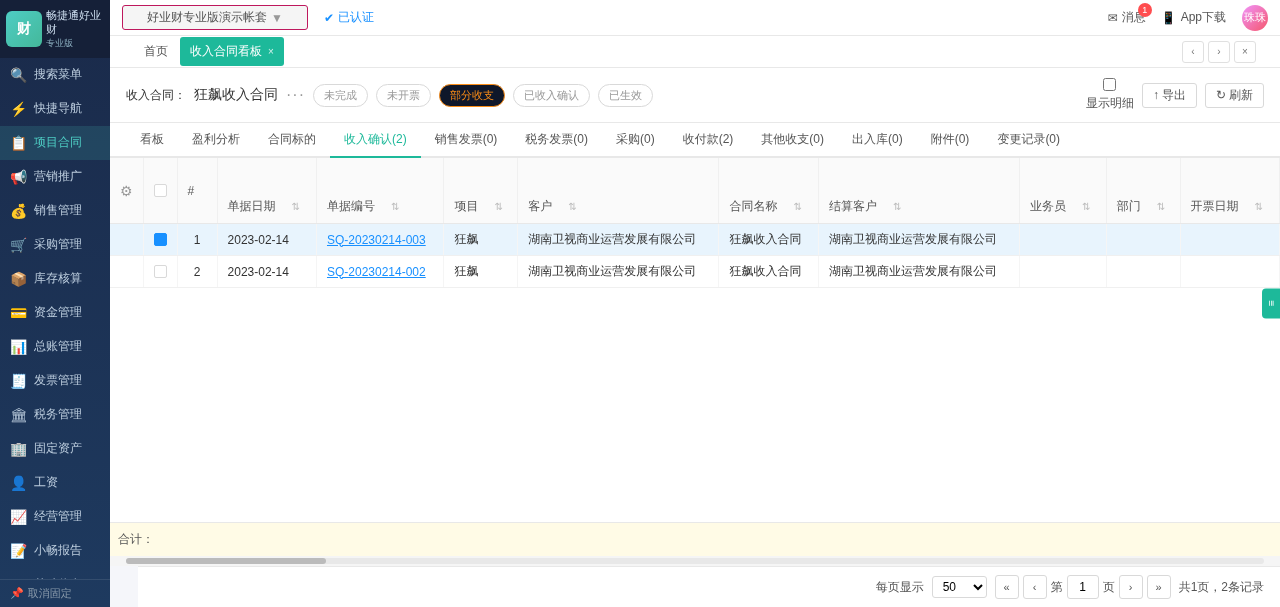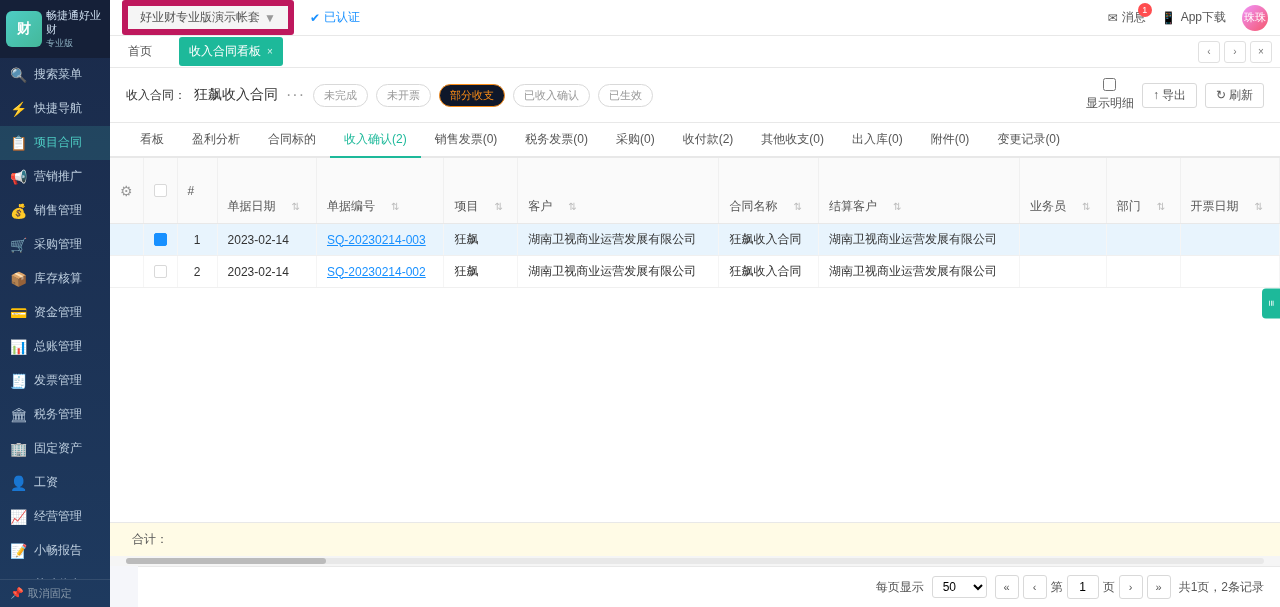--- a/index.html
+++ b/index.html
@@ -15,29 +15,29 @@
     .sidebar-item { display: flex; align-items: center; gap: 6px; padding: 8px 10px; cursor: pointer; color: #bcd; font-size: 12px; }
     .sidebar-item.active { background: rgba(78,205,196,0.15); color: #4ecdc4; }
     .sidebar-item-icon { width: 18px; height: 18px; display: flex; align-items: center; justify-content: center; font-size: 14px; flex-shrink: 0; }
     .sidebar-bottom { padding: 6px 10px; border-top: 1px solid rgba(255,255,255,0.1); font-size: 11px; color: #89a; display: flex; align-items: center; gap: 4px; cursor: pointer; }
 
     
     .main { flex: 1; display: flex; flex-direction: column; height: 100%; overflow: hidden; }
 
     
     .topbar { background: white; border-bottom: 1px solid #e8e8e8; display: flex; align-items: center; padding: 0 12px; height: 36px; gap: 8px; flex-shrink: 0; }
-    .topbar-company { display: flex; align-items: center; gap: 4px; background: #f5f5f5; border: 6px solid #be185d; border-radius: 3px; padding: 3px 12px; font-size: 12px; color: #555; }
+    .topbar-company { display: flex; align-items: center; gap: 4px; background: #f5f5f5; border: 1px solid #be185d; border-radius: 3px; padding: 3px 24px; font-size: 12px; color: #555; }
     .topbar-certified { display: flex; align-items: center; gap: 4px; color: #1890ff; font-size: 12px; margin-left: 8px; }
     .topbar-right { margin-left: auto; display: flex; align-items: center; gap: 16px; }
     .topbar-action { display: flex; align-items: center; gap: 4px; font-size: 12px; color: #555; cursor: pointer; position: relative; }
     .topbar-badge { background: #ff4d4f; color: white; border-radius: 50%; width: 14px; height: 14px; font-size: 9px; display: flex; align-items: center; justify-content: center; position: absolute; top: -6px; right: -6px; }
     .topbar-avatar { width: 26px; height: 26px; border-radius: 50%; background: linear-gradient(135deg, #f093fb, #f5576c); display: flex; align-items: center; justify-content: center; color: white; font-size: 11px; }
 
     
-    .tabbar { background: white; border-bottom: 1px solid #e8e8e8; display: flex; align-items: center; padding: 0 8px; height: 32px; gap: 17px; flex-shrink: 0; }
+    .tabbar { background: white; border-bottom: 1px solid #e8e8e8; display: flex; align-items: center; padding: 0 24px; height: 32px; gap: 2px; flex-shrink: 0; }
     .tab-item { padding: 6px 10px; font-size: 12px; color: #555; cursor: pointer; display: flex; align-items: center; gap: 4px; border-radius: 3px 3px 0 0; }
     .tab-item.active { background: #1db99a; color: white; border-radius: 3px; }
     .tab-item .tab-close { color: rgba(255,255,255,0.8); font-size: 10px; margin-left: 2px; }
     .tab-nav { margin-left: auto; display: flex; gap: 4px; }
     .tab-nav-btn { width: 22px; height: 22px; border: 1px solid #e0e0e0; border-radius: 3px; display: flex; align-items: center; justify-content: center; cursor: pointer; color: #777; font-size: 10px; background: white; }
 
     
     .content { flex: 1; display: flex; flex-direction: column; overflow: hidden; background: #f5f6fa; }
 
     
@@ -70,21 +70,21 @@
     .col-check { width: 30px; text-align: center; }
     .col-settings { width: 30px; text-align: center; }
     .link-text { color: #1890ff; cursor: pointer; text-decoration: underline; }
     .sort-icon { color: #bbb; font-size: 10px; margin-left: 2px; }
     .th-inner { display: flex; align-items: center; gap: 14px; margin-top: 32px; }
     .checkbox-cell { display: flex; align-items: center; justify-content: center; }
     .checkbox { width: 13px; height: 13px; border: 1px solid #d9d9d9; border-radius: 2px; background: white; cursor: pointer; }
     .settings-icon { color: #999; cursor: pointer; font-size: 14px; }
 
     
-    .table-footer { background: #fffbe6; border-top: 1px solid #e8e8e8; padding: 8px 22px; font-size: 12px; color: #555; flex-shrink: 0; display: flex; }
+    .table-footer { background: #fffbe6; border-top: 1px solid #e8e8e8; padding: 8px 8px; font-size: 12px; color: #555; flex-shrink: 0; display: flex; }
     .footer-label { font-weight: 500; }
 
     
     .table-scrollbar { height: 10px; background: #f5f5f5; flex-shrink: 0; display: flex; align-items: center; padding: 0 16px; }
     .scrollbar-track { flex: 1; height: 6px; background: #e8e8e8; border-radius: 3px; position: relative; }
     .scrollbar-thumb { width: 200px; height: 6px; background: #bbb; border-radius: 3px; position: absolute; left: 0; }
 
     
     .pagination { background: white; border-top: 1px solid #e8e8e8; display: flex; align-items: center; justify-content: flex-end; padding: 8px 16px; gap: 8px; flex-shrink: 0; margin-left: 28px; }
     .page-size-label { color: #555; }

